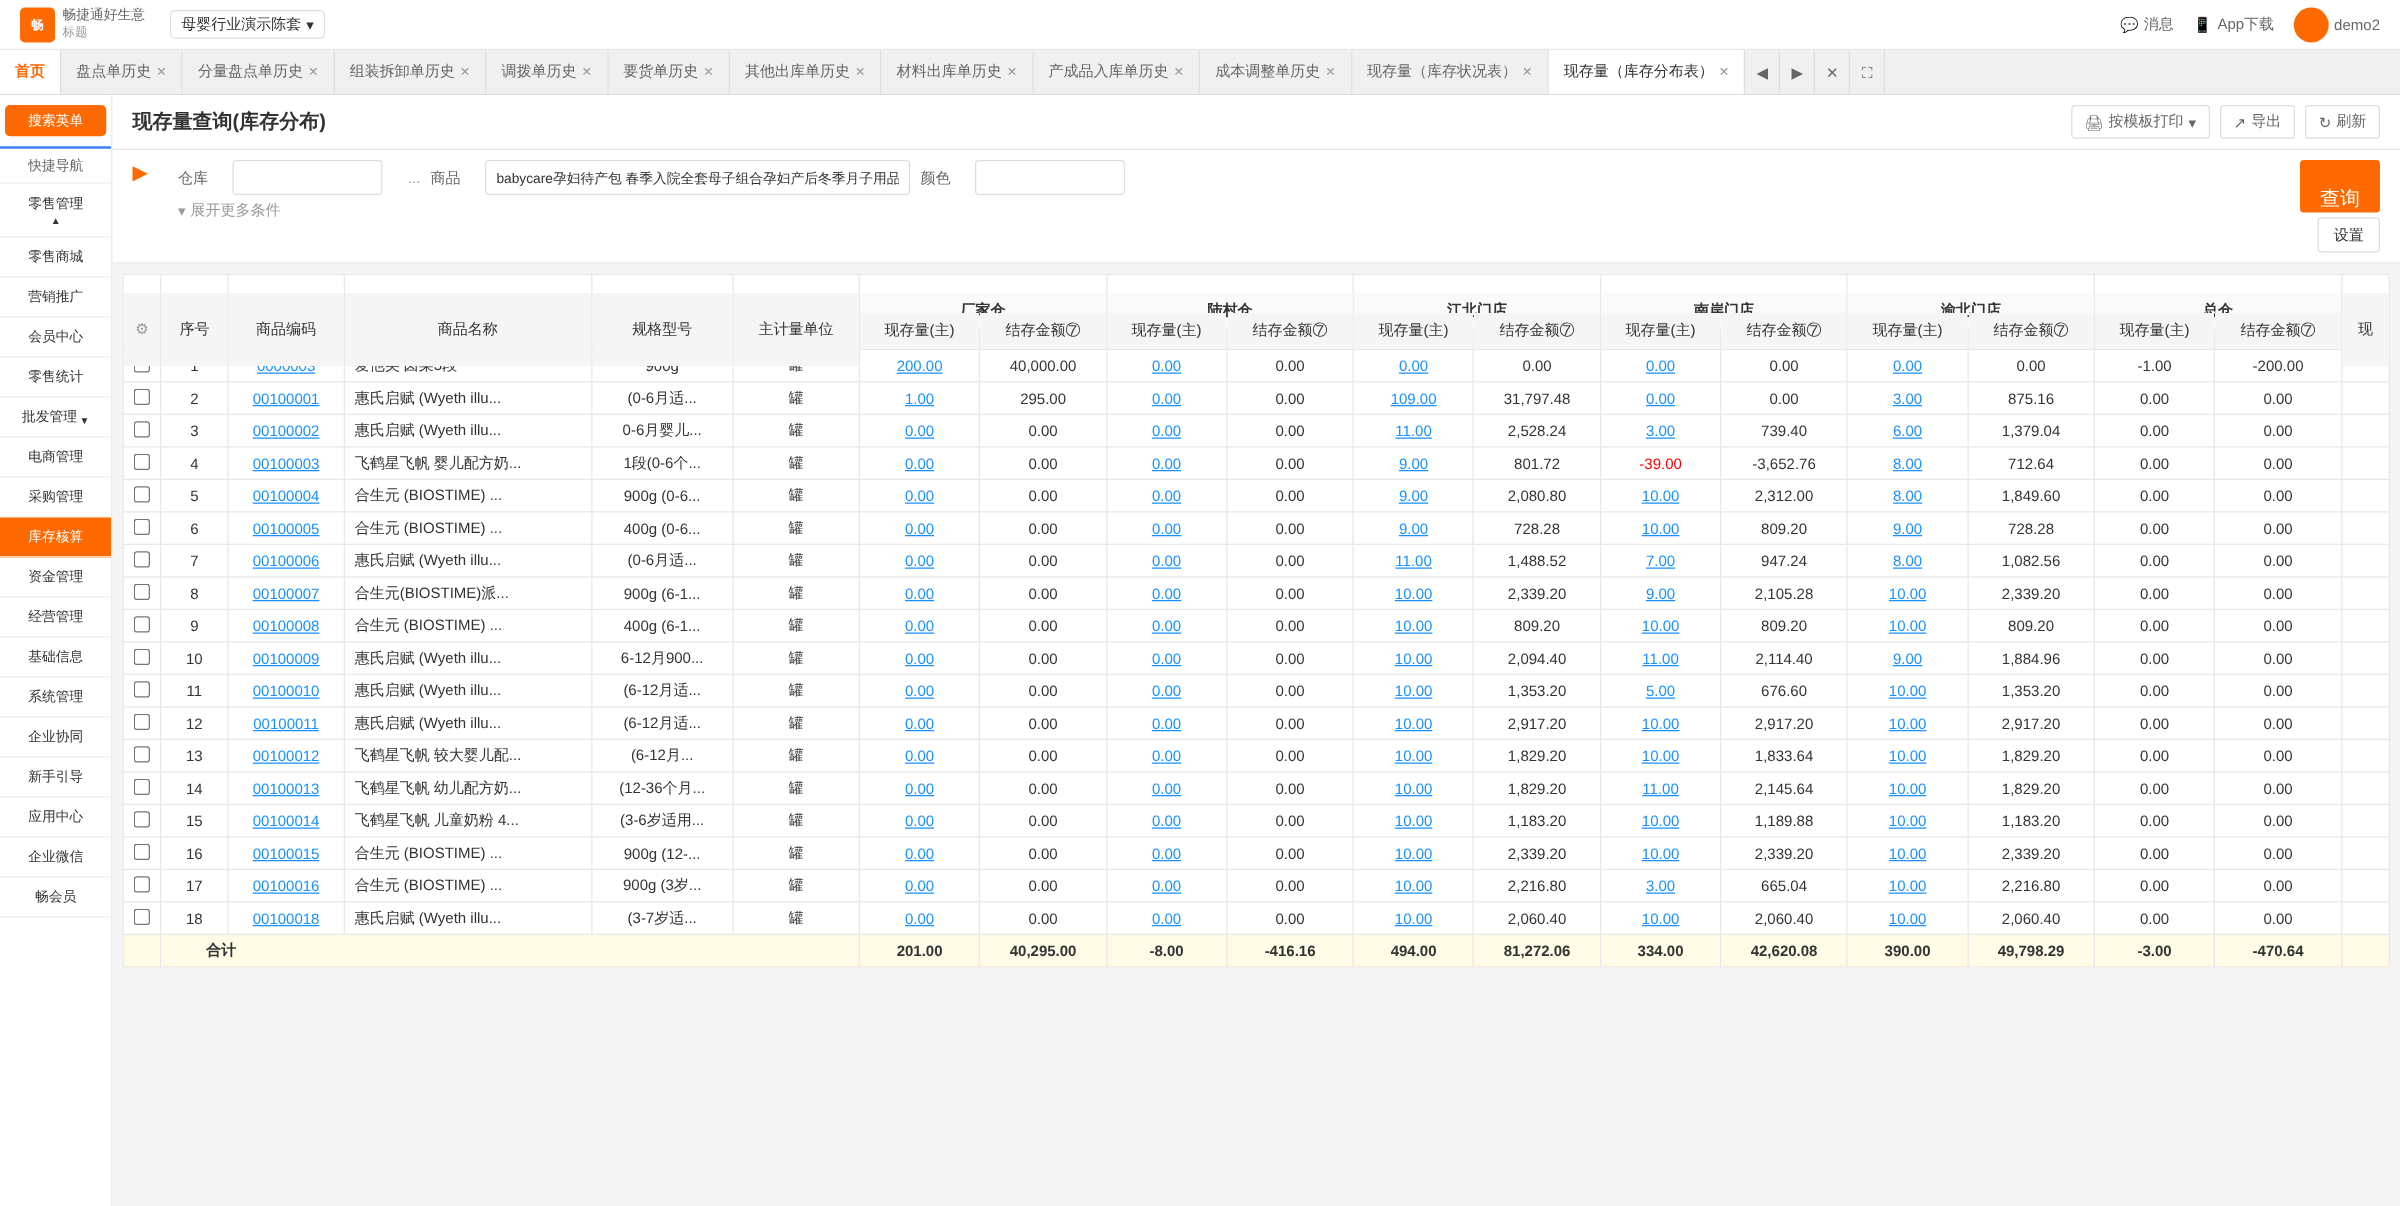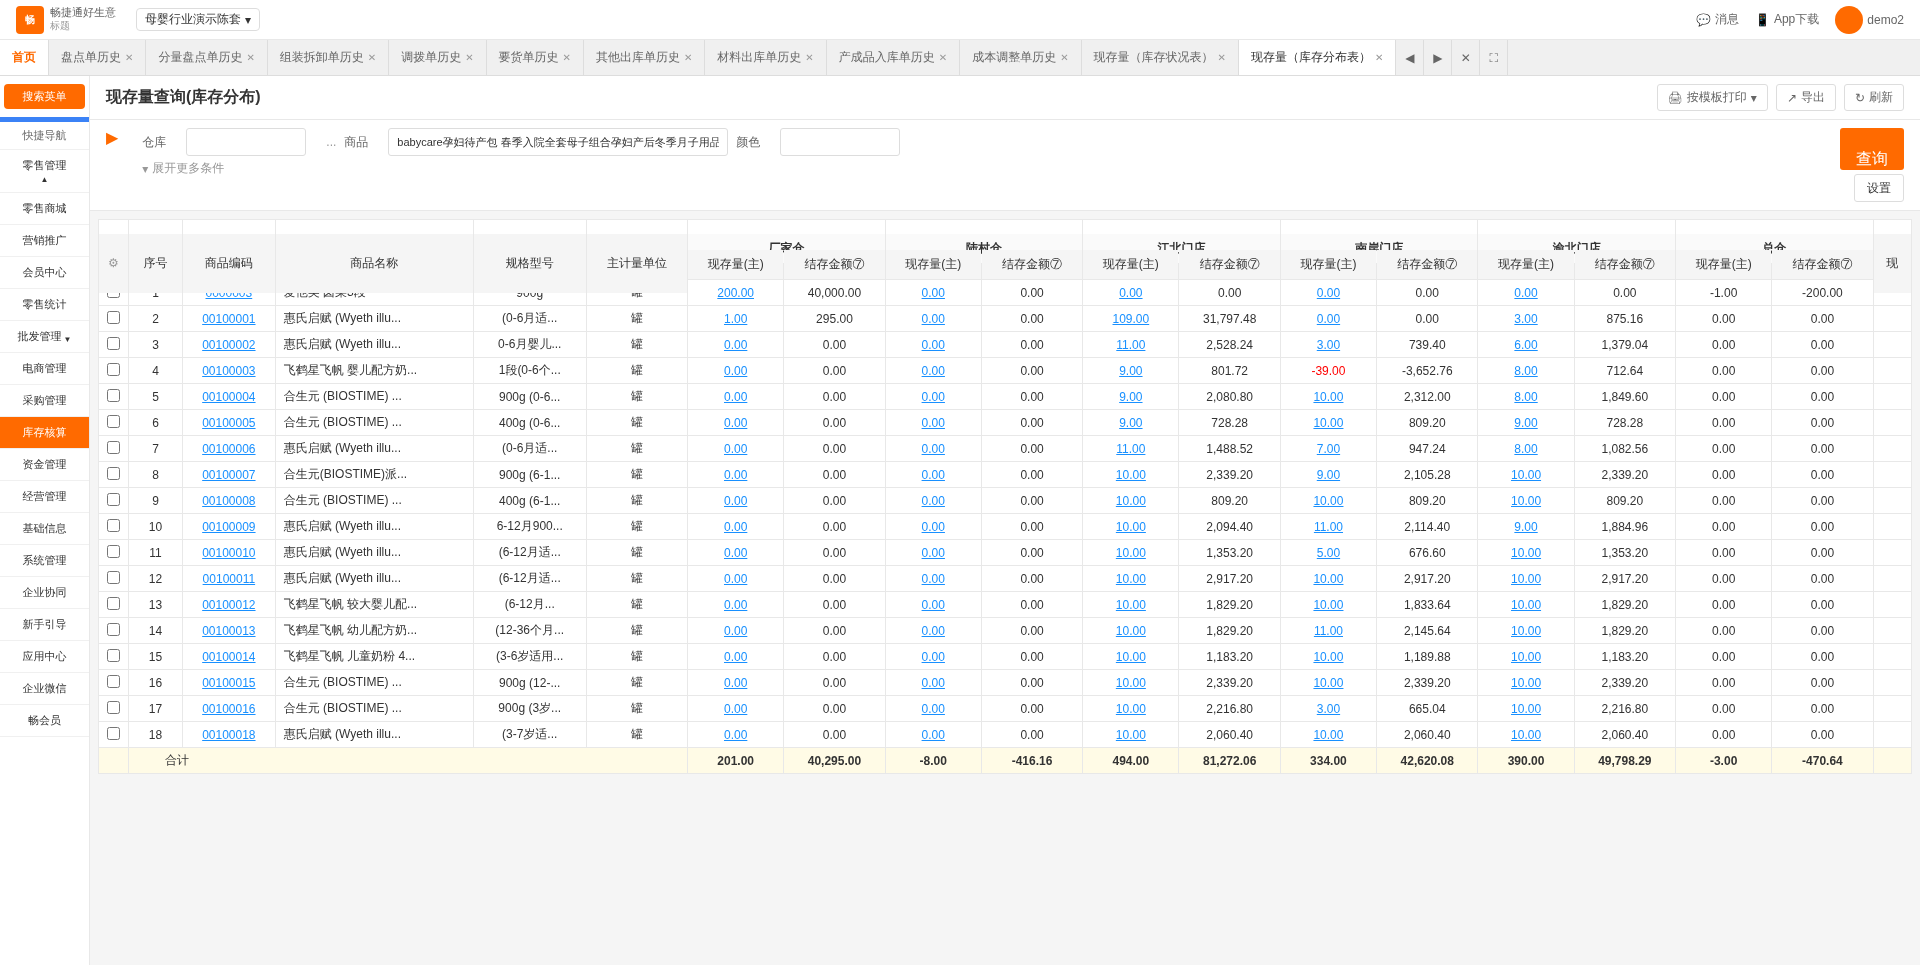--- a/index.html
+++ b/index.html
@@ -25,21 +25,21 @@
     .tab-item.active { background: #fff; color: #333; }
     .tab-close { color: #999; font-size: 10px; cursor: pointer; }
     .tab-nav-btn { width: 28px; height: 36px; display: flex; align-items: center; justify-content: center; border-right: 1px solid #ddd; cursor: pointer; color: #666; background: #f0f0f0; flex-shrink: 0; }
 
     
     .main-layout { display: flex; height: calc(965px - 40px - 36px); }
 
     
     .sidebar { width: 90px; background: #fff; border-right: 1px solid #e8e8e8; display: flex; flex-direction: column; overflow-y: auto; }
     .sidebar::-webkit-scrollbar { width: 0; }
-    .sidebar-search { padding: 8px 4px; border-bottom: 5px solid #3b82f6; }
+    .sidebar-search { padding: 8px 4px; border-bottom: 2px solid #3b82f6; }
     .sidebar-search-btn { width: 100%; padding: 5px 0; background: #ff6a00; color: #fff; border: none; border-radius: 4px; font-size: 11px; cursor: pointer; }
     .sidebar-nav-btn { padding: 6px 4px; text-align: center; font-size: 11px; color: #666; cursor: pointer; border-bottom: 1px solid #f0f0f0; }
     .sidebar-menu-item { padding: 8px 4px; text-align: center; font-size: 11px; color: #333; cursor: pointer; border-bottom: 1px solid #f0f0f0; position: relative; }
     .sidebar-menu-item.active { background: #ff6a00; color: #fff; }
     .sidebar-menu-item .arrow { font-size: 8px; }
 
     
     .content-area { flex: 1; display: flex; flex-direction: column; overflow: hidden; background: #f5f5f5; }
 
     
@@ -705,21 +705,21 @@
     <td>2,060.40</td>
     <td class="">0.00</td>
     <td class="">0.00</td>
     <td></td>
   </tr>
           </tbody>
         <tfoot id="table-foot">
 
         <tr class="summary-row">
   <td></td>
-  <td colspan="5" style="text-align:left;font-weight:normal;padding-left:36px;">合计</td>
+  <td colspan="5" style="text-align:left;font-weight:bold;padding-left:36px;">合计</td>
   <td>201.00</td>
   <td>40,295.00</td>
   <td class="num-negative">-8.00</td>
   <td class="num-negative">-416.16</td>
   <td>494.00</td>
   <td>81,272.06</td>
   <td>334.00</td>
   <td>42,620.08</td>
   <td>390.00</td>
   <td>49,798.29</td>

